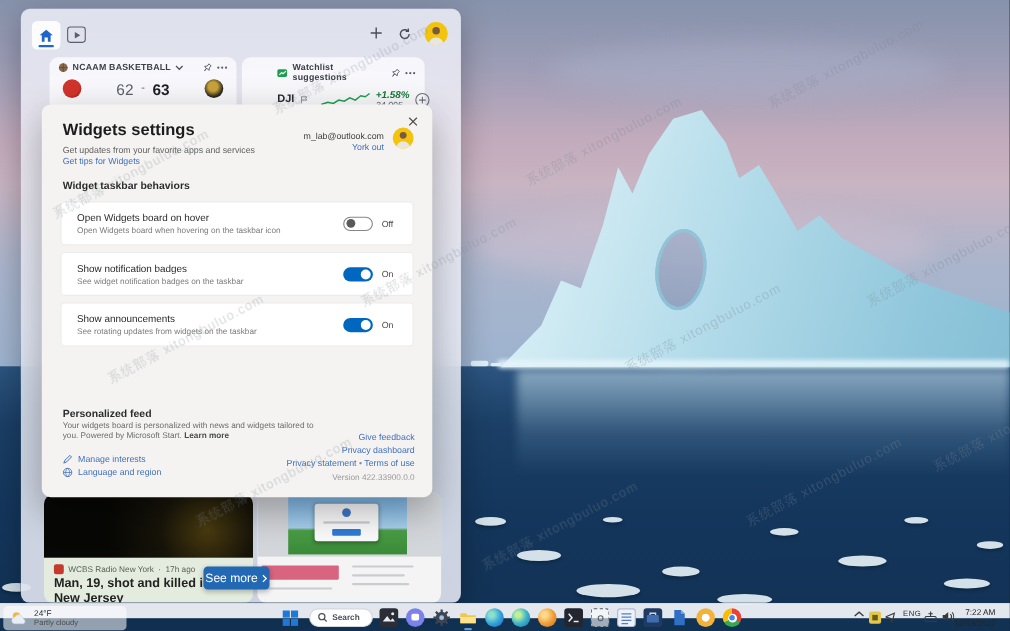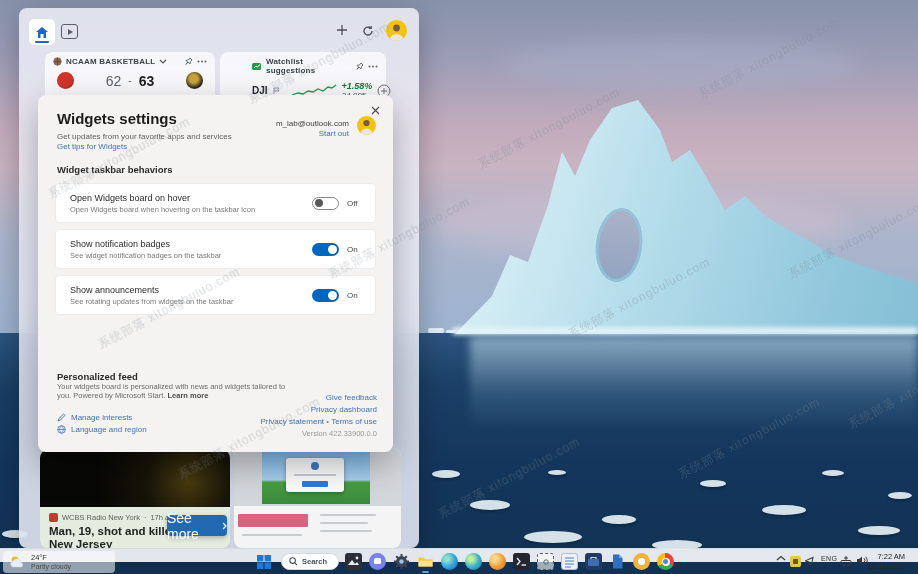--- a/index.html
+++ b/index.html
@@ -67,23 +67,23 @@
   .news-right { position:absolute; left:215px; top:440px; width:167px; height:100px; border-radius:8px; overflow:hidden; background:#f4f4f4; cursor:pointer; }
   .nr-imgwrap { position:absolute; left:0; top:0; width:167px; height:58px; background:#d3d6da; }
   .nr-xp { position:absolute; left:28px; top:2px; width:108px; height:54px;
     background:linear-gradient(180deg,#7cb6e6 0%,#a8d0ee 55%,#4a9e46 60%,#3a8a38 100%); }
   .nr-dlg { position:absolute; left:52px; top:10px; width:58px; height:34px; background:#fbfbfb; border-radius:3px; box-shadow:0 1px 4px rgba(0,0,0,.35); }
   .nr-dlg .dot { position:absolute; left:25px; top:4px; width:8px; height:8px; border-radius:50%; background:#3f78c9; }
   .nr-dlg .ln { position:absolute; left:8px; top:16px; width:42px; height:2px; background:#c7cbd2; }
   .nr-dlg .btn { position:absolute; left:16px; top:23px; width:26px; height:6px; background:#2f7bd6; border-radius:1px; }
   .nr-pink { position:absolute; left:4px; top:66px; width:70px; height:13px; background:#d8647f; border-radius:1px; }
   .nr-line { position:absolute; height:2px; background:#c9ccd1; border-radius:1px; }
-  .see-more { position:absolute; left:148px; top:507px; width:60px; height:21px; background:#2268b2; color:#fff;
+  .see-more { position:absolute; left:166px; top:507px; width:60px; height:21px; background:#2268b2; color:#fff;
     border-radius:4px; display:flex; align-items:center; justify-content:center; gap:4px;
-    font-size:14px; cursor:pointer; z-index:8; box-shadow:0 2px 5px rgba(0,0,0,.25); }
+    font-size:11px; cursor:pointer; z-index:8; box-shadow:0 2px 5px rgba(0,0,0,.25); }
 
   
   .dialog { position:absolute; left:19px; top:87px; width:355px; height:357px; background:#f4f3f1;
     border-radius:8px; box-shadow:0 12px 34px rgba(0,0,0,.30); z-index:10; }
   .dlg-close { position:absolute; right:10px; top:7px; width:16px; height:16px; display:flex; align-items:center; justify-content:center; cursor:pointer; }
   .dlg-title { position:absolute; left:19px; top:15px; font-size:15px; font-weight:bold; color:#1c1c1c; }
   .dlg-sub { position:absolute; left:19px; top:37px; font-size:8px; color:#616161; }
   .dlg-link { color:#4170bd; cursor:pointer; }
   .dlg-tips { position:absolute; left:19px; top:47px; font-size:8px; }
   .acct-email { position:absolute; right:44px; top:24px; font-size:8px; color:#3d3d3d; }
@@ -322,21 +322,21 @@
         <span>
             <svg width="9" height="9" viewBox="0 0 9 9">
               <path d="M1 1l7 7M8 1L1 8" stroke="#4a4a4a" stroke-width="1.1"></path>
             </svg>
           </span>
       </div>
       <div class="dlg-title">Widgets settings</div>
       <div class="dlg-sub">Get updates from your favorite apps and services</div>
       <div class="dlg-tips dlg-link">Get tips for Widgets</div>
       <div class="acct-email">m_lab@outlook.com</div>
-      <div class="acct-signout dlg-link">Start out</div>
+      <div class="acct-signout dlg-link">York out</div>
       <div class="acct-avatar">
         <svg width="19" height="19" viewBox="0 0 19 19">
             <circle cx="9.5" cy="7" r="3.1" fill="#7a5a43"></circle>
             <path d="M3 19a6.5 6.5 0 0 1 13 0z" fill="#e9e6e0"></path>
           </svg>
       </div>
       <div class="dlg-section">Widget taskbar behaviors</div>
 
       <div class="trow" style="top:88px;">
         <div class="trow-text">

